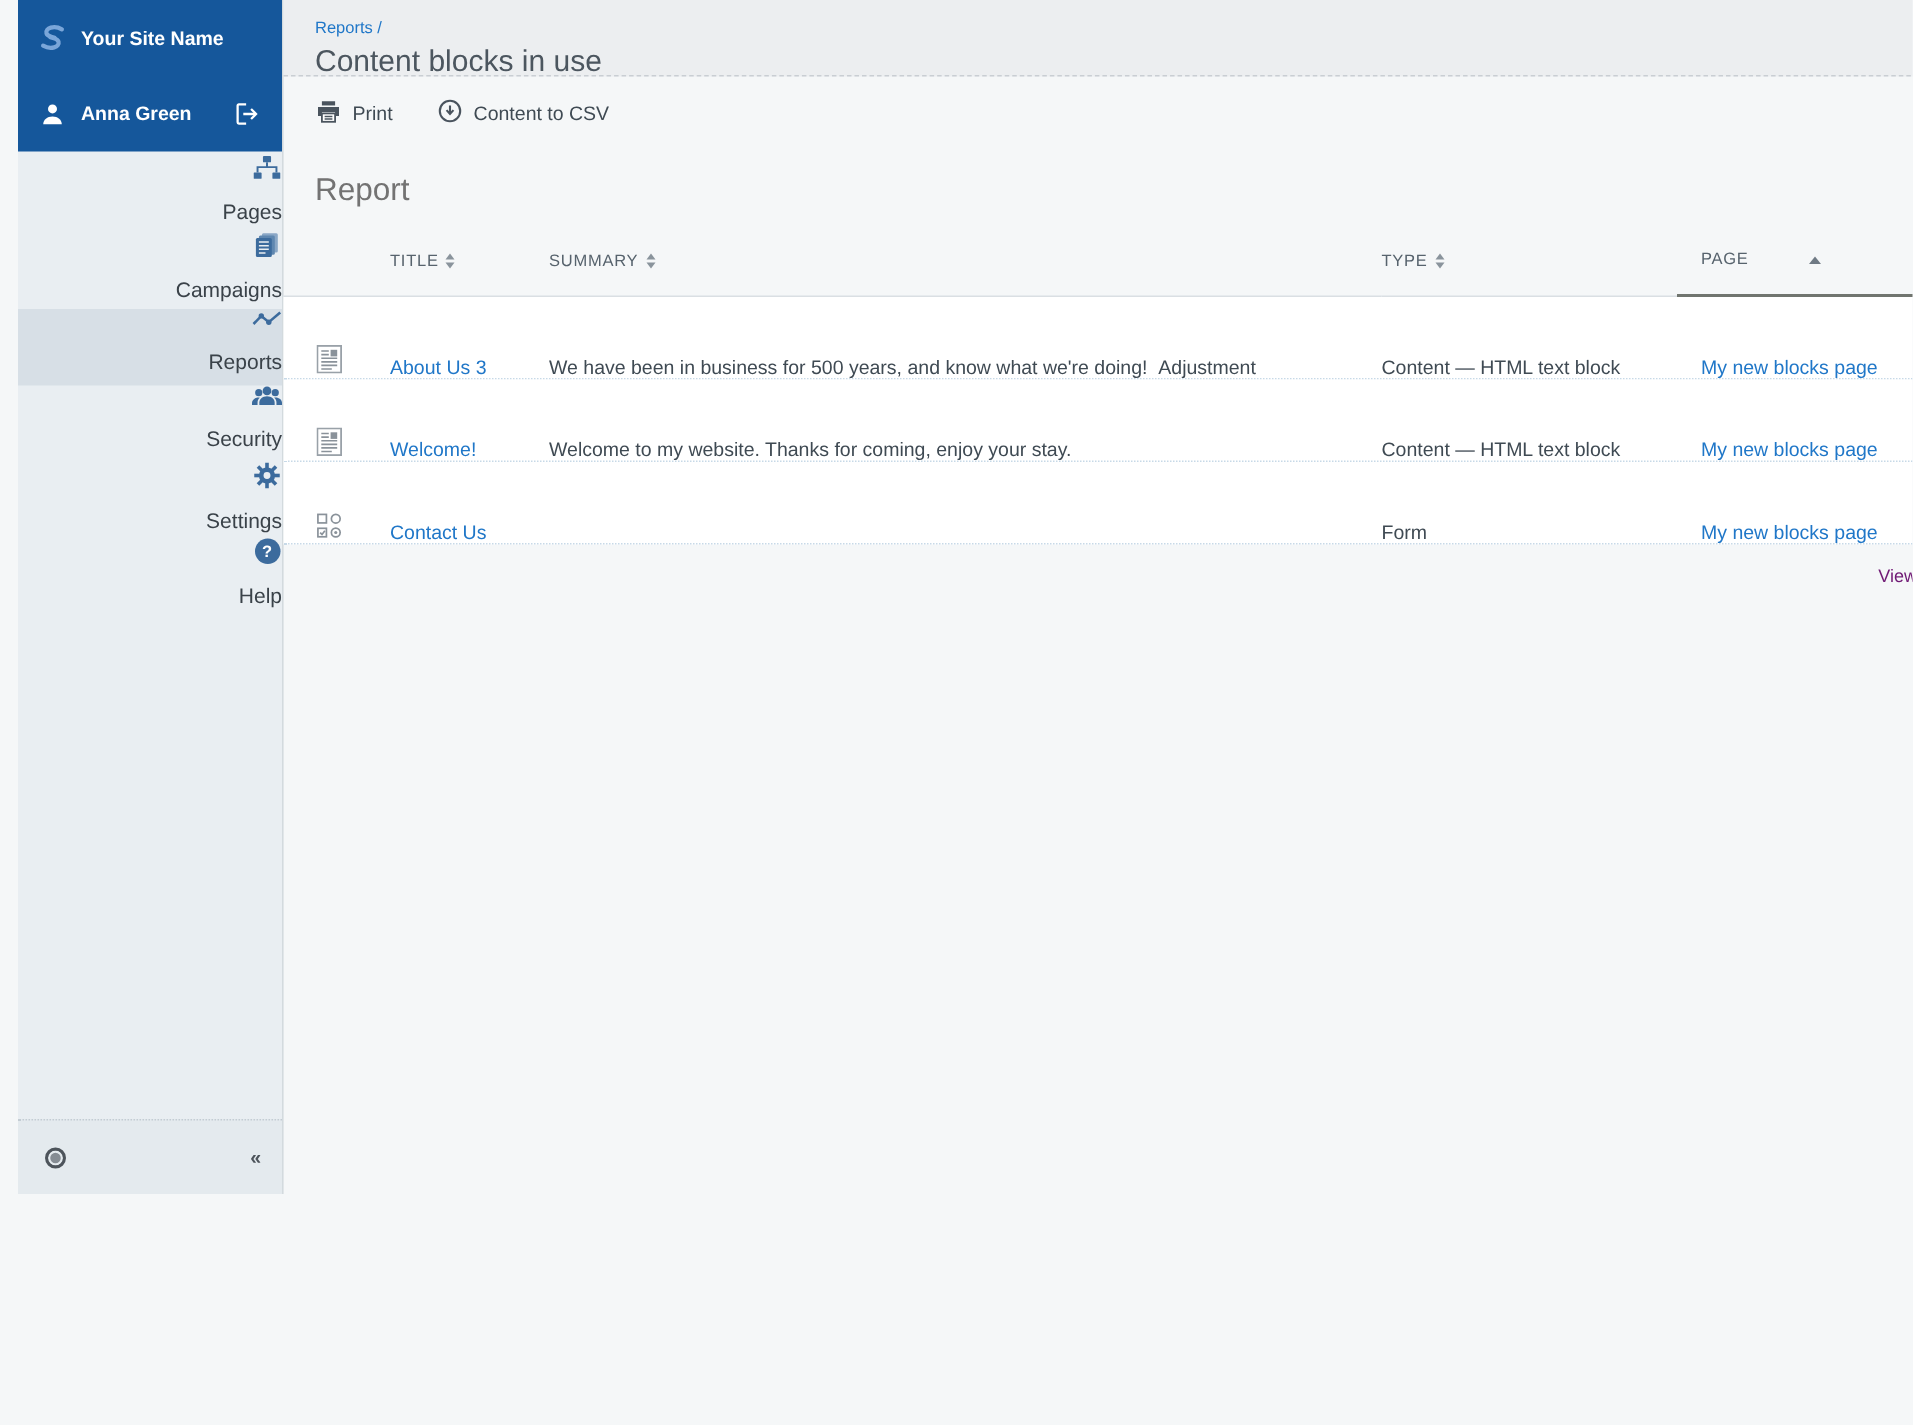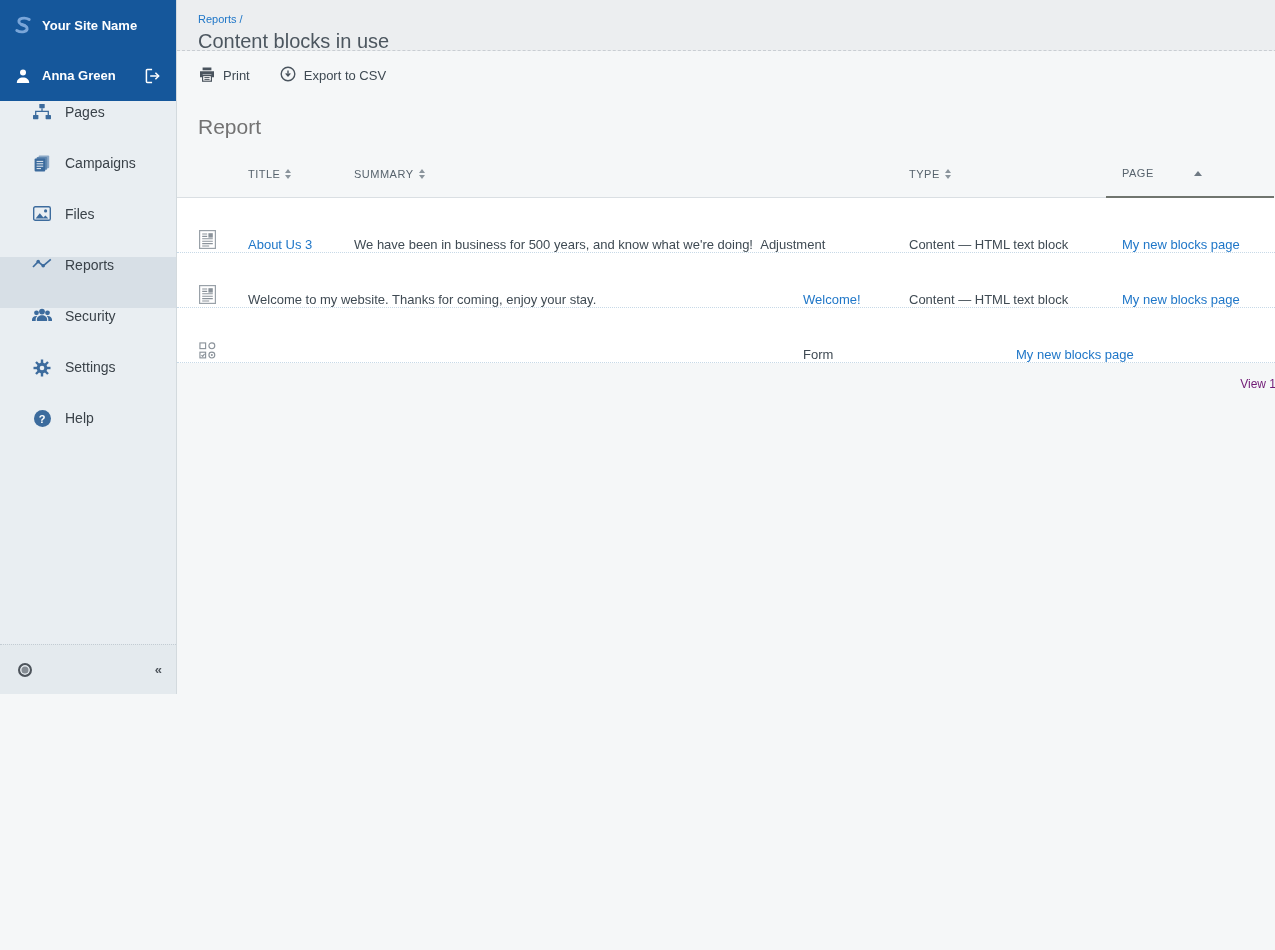--- a/index.html
+++ b/index.html
@@ -6,43 +6,43 @@
   html,body { width:1275px; height:950px; overflow:hidden; }
   body {
     font-family:"Liberation Sans", sans-serif;
     display:flex;
     background:#f5f7f8;
     color:#3f4a53;
   }
 
   
   .sidebar {
-    width:177px; min-width:177px; height:694px;
+    width:177px; min-width:177px; height:796px;
     background:#e9eef2;
     border-right:1px solid #d3dade;
-    display:flex; flex-direction:column;
+    display:flex; flex-direction:column;margin-left:12px;
   }
   .sidebar-header { background:#15579b; }
   .logo-row {
     height:50px; display:flex; align-items:center;
     padding-left:13px; gap:9px; cursor:pointer;
   }
   .site-name { color:#fff; font-weight:bold; font-size:13px; }
   .user-row {
     height:51px; display:flex; align-items:center;
     padding:0 14px 0 13px; gap:9px;
   }
   .user-name { color:#fff; font-weight:bold; font-size:13px; flex:1; }
   .logout-btn { cursor:pointer; display:flex; align-items:center; }
 
   .nav { flex:1; padding-top:3px; }
   .nav-item {
-    height:51px; display:flex; align-items:flex-start;
+    height:51px; display:flex; align-items:flex-end;
     padding-left:32px; gap:13px;
-    font-size:14px; color:#3a4249; cursor:pointer;
+    font-size:14px; color:#3a4249; cursor:pointer;flex-direction:column;
   }
   .nav-item.active { background:#d7dfe6; }
   .nav-icon { width:20px; display:flex; justify-content:center; align-items:center; }
 
   .sidebar-footer {
     height:50px; background:#e4eaee;
     border-top:1px dotted #c3ccd3;
     display:flex; align-items:center; justify-content:space-between;
     padding:0 14px 0 18px;
   }
@@ -165,30 +165,20 @@
     <div class="nav-item">
       <span class="nav-icon">
         <svg width="16" height="17" viewBox="0 0 16 17">
           <rect x="4.6" y="0.5" width="10.6" height="12.8" rx="1" fill="#8aa7c6"></rect>
           <rect x="2.6" y="2" width="10.6" height="12.8" rx="1" fill="#5f87b0"></rect>
           <rect x="0.6" y="3.6" width="10.6" height="12.8" rx="1" fill="#3c6b9d"></rect>
           <path d="M2.6 6.4h6.6M2.6 8.8h6.6M2.6 11.2h6.6M2.6 13.6h4.4" stroke="#e9eef2" stroke-width="1"></path>
         </svg>
       </span>
       <span>Campaigns</span>
-    </div>
-    <div class="nav-item">
-      <span class="nav-icon">
-        <svg width="18" height="15" viewBox="0 0 18 15">
-          <rect x="0.7" y="0.7" width="16.6" height="13.6" rx="1.6" fill="none" stroke="#3c6b9d" stroke-width="1.4"></rect>
-          <circle cx="12.6" cy="4.9" r="1.6" fill="#3c6b9d"></circle>
-          <path d="M2.6 12.4l4.2-5.2 3.6 4.2 2-2 3 3z" fill="#3c6b9d"></path>
-        </svg>
-      </span>
-      <span>Files</span>
     </div>
     <div class="nav-item active">
       <span class="nav-icon">
         <svg width="20" height="14" viewBox="0 0 20 14">
           <path d="M1 10l5.2-5.4 5 4.2 7.6-6.4" stroke="#3c6b9d" stroke-width="1.7" fill="none"></path>
           <circle cx="6.2" cy="4.6" r="1.8" fill="#3c6b9d"></circle>
           <circle cx="11.2" cy="8.8" r="1.8" fill="#3c6b9d"></circle>
         </svg>
       </span>
       <span>Reports</span>
@@ -254,21 +244,21 @@
       </span>
       <span>Print</span>
     </span>
     <span class="tool-btn">
       <span>
         <svg width="16" height="16" viewBox="0 0 16 16">
           <circle cx="8" cy="8" r="6.8" fill="none" stroke="#4a545e" stroke-width="1.4"></circle>
           <path d="M8 4.4v5M5.7 7.4 8 9.9l2.3-2.5" stroke="#4a545e" stroke-width="1.4" fill="none"></path>
         </svg>
       </span>
-      <span>Export to CSV</span>
+      <span>Content to CSV</span>
     </span>
   </div>
 
   <div class="report-heading">Report</div>
 
   <div class="rtable">
     <div class="thead">
       <div class="th col-icon"></div>
       <div class="th col-title sortable">
         <span>TITLE</span>
@@ -324,25 +314,25 @@
     <div class="trow">
       <div class="cell col-icon">
         <span>
           <svg width="17" height="19" viewBox="0 0 17 19">
             <rect x="0.6" y="0.6" width="15.8" height="17.8" fill="#fff" stroke="#99a1a8" stroke-width="1.2"></rect>
             <rect x="9.4" y="3.2" width="4.4" height="4.4" fill="#8a929a"></rect>
             <path d="M3.2 4h5M3.2 6.4h5M3.2 8.8h10.6M3.2 11.2h10.6M3.2 13.6h10.6M3.2 16h7" stroke="#8a929a" stroke-width="1.1"></path>
           </svg>
         </span>
       </div>
+      <div class="cell col-title">
+          <span class="link">Welcome!</span>
+        </div>
       <div class="cell col-summary">
           <span class="summary-text">Welcome to my website. Thanks for coming, enjoy your stay.</span>
-        </div>
-      <div class="cell col-title">
-          <span class="link">Welcome!</span>
         </div>
       <div class="cell col-type">
           <span class="type-text">Content — HTML text block</span>
         </div>
       <div class="cell col-page">
           <span class="link">My new blocks page</span>
         </div>
     </div>
 
     <div class="trow">
@@ -351,20 +341,23 @@
           <svg width="17" height="17" viewBox="0 0 18 18" fill="none" stroke="#8a929a" stroke-width="1.2">
             <rect x="1" y="1" width="6" height="6"></rect>
             <circle cx="13.6" cy="4" r="3.1"></circle>
             <rect x="1" y="10.8" width="6" height="6"></rect>
             <path d="M2.6 13.8l1.3 1.4 2-2.6"></path>
             <circle cx="13.6" cy="13.8" r="3.1"></circle>
             <circle cx="13.6" cy="13.8" r="1.1" fill="#8a929a" stroke="none"></circle>
           </svg>
         </span>
       </div>
+      <div class="cell col-title">
+          <span class="link">Contact Us</span>
+        </div>
       <div class="cell col-summary">
           <span class="summary-text"></span>
         </div>
       <div class="cell col-type">
           <span class="type-text">Form</span>
         </div>
       <div class="cell col-page">
           <span class="link">My new blocks page</span>
         </div>
     </div>

